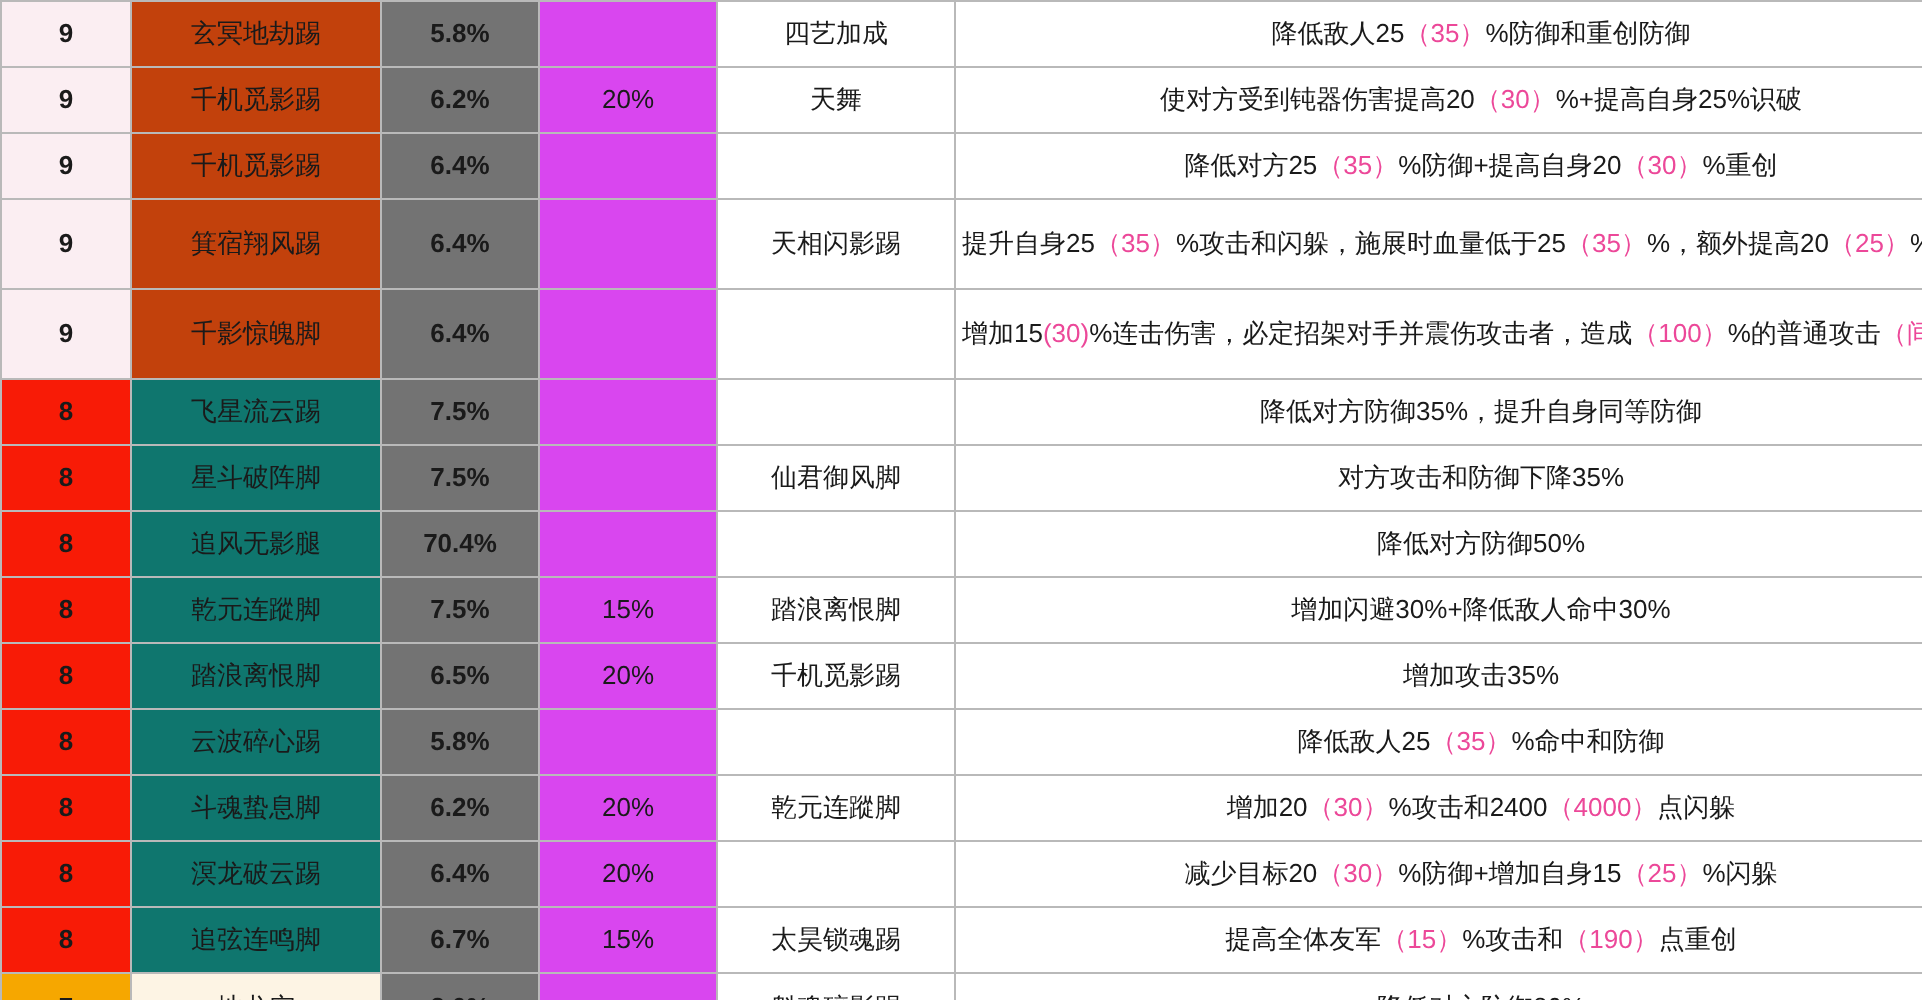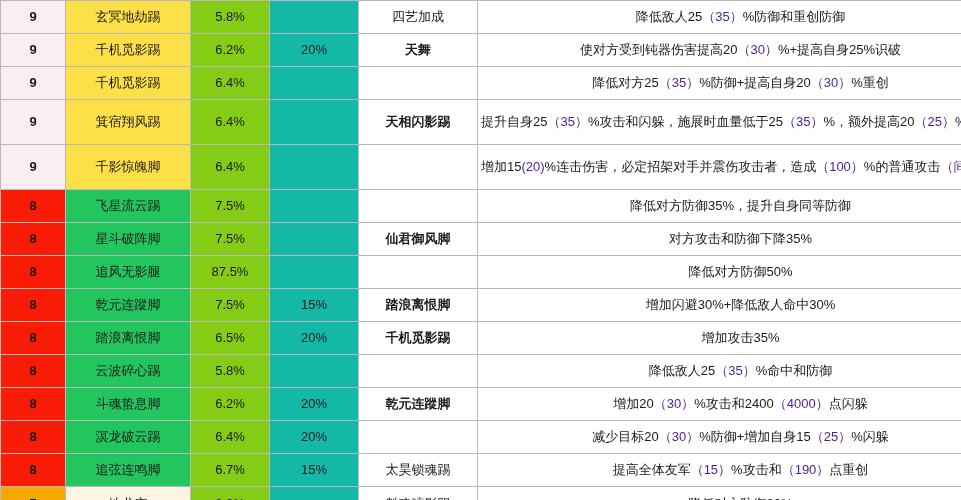--- a/index.html
+++ b/index.html
@@ -36,32 +36,32 @@
   .c3 { width: 82px; }
   .c4 { width: 112px; margin-top: 16px; }
   .c5 { width: 519px; }
 
   
   .lv-9 { background: #fbeef2; color: #333; font-weight: bold; }
   .lv-8 { background: #f81b06; color: #ffffff; font-weight: bold; }
   .lv-7 { background: #f6a700; color: #ffffff; font-weight: bold; }
 
   
-  .name-9 { background: #fde047; }
-  .name-8 { background: #22c55e; margin-left: 28px; }
+  .name-9 { background: #c2410c; }
+  .name-8 { background: #0f766e; margin-left: 28px; }
   .name-7 { background: #fdf4e4; }
 
-  .pct { background: #84cc16; }
-  .extra { background: #14b8a6; }
+  .pct { background: #737373; font-weight: bold; }
+  .extra { background: #d946ef; }
 
-  .skill-red { color: #e8140c; font-weight: bold; }
+  .skill-red { color: #e8140c; font-weight: normal; }
   .skill-dark { color: #3b3b3b; }
 
   .desc { font-size: 12.5px; white-space: normal; padding: 2px 6px; }
-  .desc .hl { color: #4c1d95; }
+  .desc .hl { color: #ec4899; }
 
   tr.r-tall td { height: 44px; }
   tr.r-norm td { height: 32px; }
   tr.r-last td { height: 34px; }
 </style>
 </head>
 <body>
 
 <table id="sheet">
   <tbody>
@@ -96,42 +96,42 @@
         <td class="c3 extra"></td>
         <td class="c4 skill-red">天相闪影踢</td>
         <td class="c5 desc">提升自身25<span class="hl">（35）</span>%攻击和闪躲，施展时血量低于25<span class="hl">（35）</span>%，额外提高20<span class="hl">（25）</span>%的连击伤害</td>
       </tr>
       <tr class="r-tall">
         <td class="c0 lv-9">9</td>
         <td class="c1 name-9">千影惊魄脚</td>
         <td class="c2 pct">6.4%</td>
         <td class="c3 extra"></td>
         <td class="c4 skill-dark"></td>
-        <td class="c5 desc">增加15<span class="hl">(20)</span>%连击伤害，必定招架对手并震伤攻击者，造成<span class="hl">（100）</span>%的普通攻击<span class="hl">（间隔1回合）</span></td>
+        <td class="c5 desc">增加15<span class="hl">(30)</span>%连击伤害，必定招架对手并震伤攻击者，造成<span class="hl">（100）</span>%的普通攻击<span class="hl">（间隔1回合）</span></td>
       </tr>
       <tr class="r-norm">
         <td class="c0 lv-8">8</td>
         <td class="c1 name-8">飞星流云踢</td>
         <td class="c2 pct">7.5%</td>
         <td class="c3 extra"></td>
         <td class="c4 skill-dark"></td>
         <td class="c5 desc">降低对方防御35%，提升自身同等防御</td>
       </tr>
       <tr class="r-norm">
         <td class="c0 lv-8">8</td>
         <td class="c1 name-8">星斗破阵脚</td>
         <td class="c2 pct">7.5%</td>
         <td class="c3 extra"></td>
         <td class="c4 skill-red">仙君御风脚</td>
         <td class="c5 desc">对方攻击和防御下降35%</td>
       </tr>
       <tr class="r-norm">
         <td class="c0 lv-8">8</td>
         <td class="c1 name-8">追风无影腿</td>
-        <td class="c2 pct">87.5%</td>
+        <td class="c2 pct">70.4%</td>
         <td class="c3 extra"></td>
         <td class="c4 skill-dark"></td>
         <td class="c5 desc">降低对方防御50%</td>
       </tr>
       <tr class="r-norm">
         <td class="c0 lv-8">8</td>
         <td class="c1 name-8">乾元连蹤脚</td>
         <td class="c2 pct">7.5%</td>
         <td class="c3 extra">15%</td>
         <td class="c4 skill-red">踏浪离恨脚</td>

